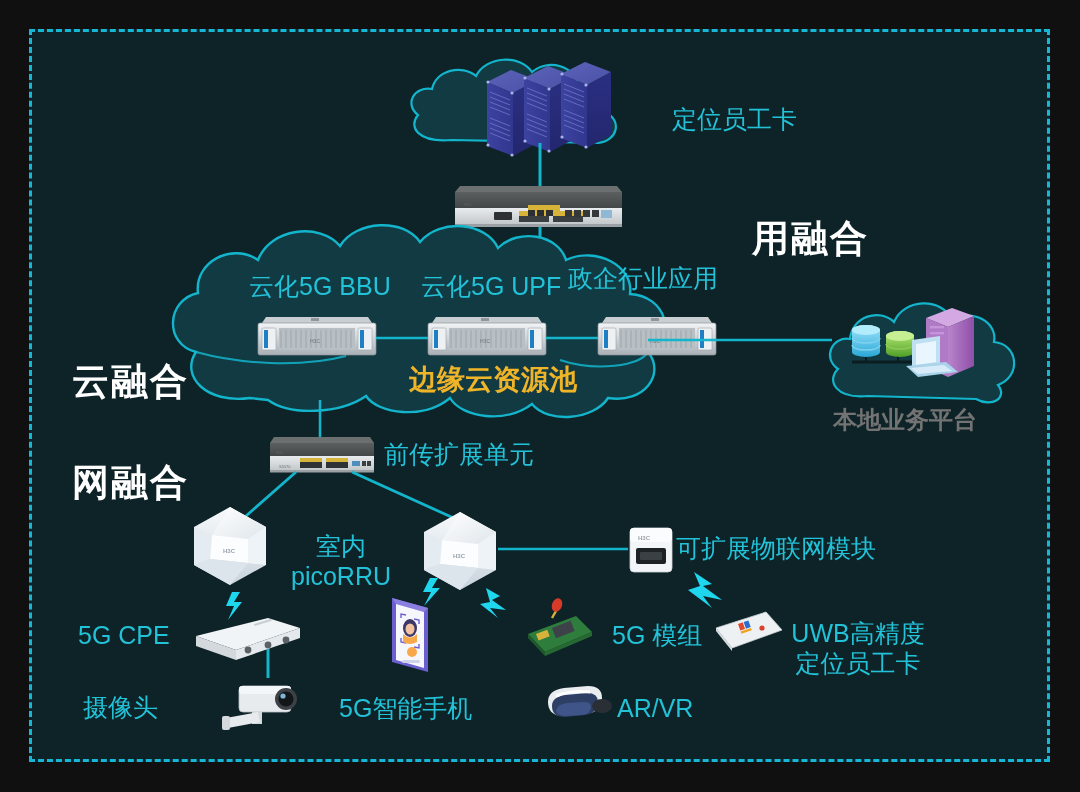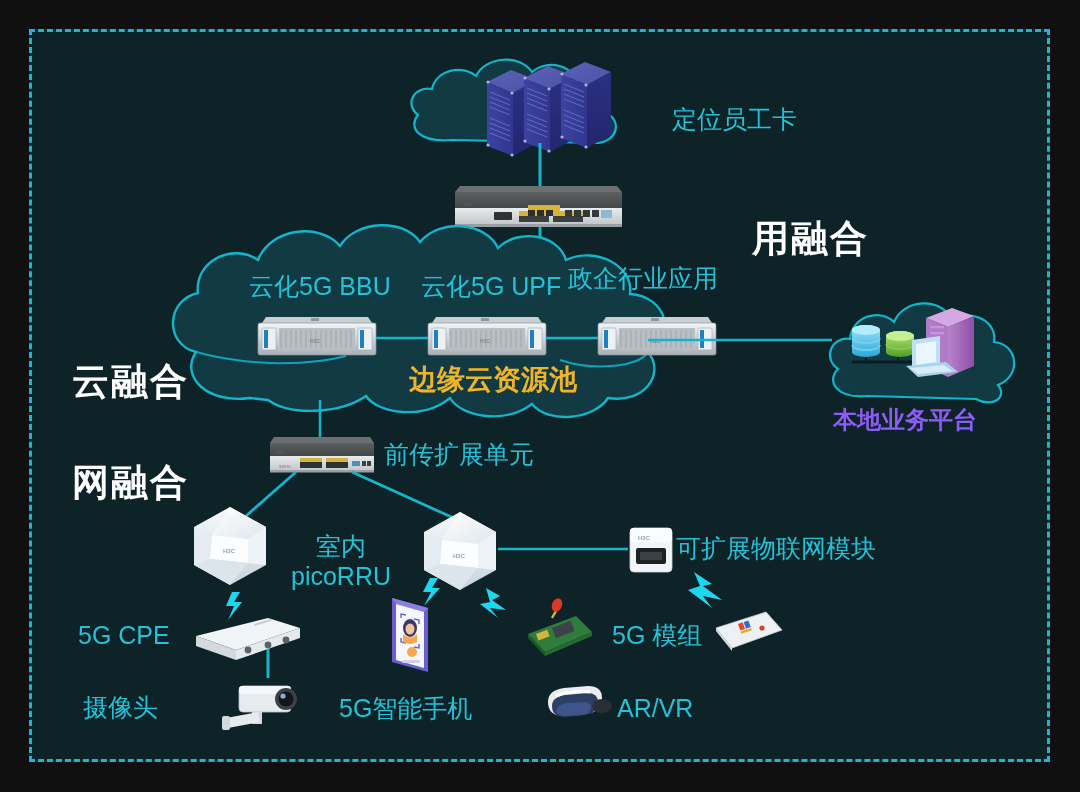--- a/index.html
+++ b/index.html
@@ -40,21 +40,21 @@
   .bold-cn {
     position: absolute;
     color: #ffffff;
     font-size: 37px;
     font-weight: bold;
     letter-spacing: 2px;
     white-space: pre;
   }
   .platform-lbl {
     position: absolute;
-    color: #8b5cf6;
+    color: #737373;
     font-size: 24px;
     font-weight: bold;
     white-space: pre;
   }
   .center { text-align: center; margin-top: 16px; }
 </style>
 </head>
 <body>
 
 <div id="stage">
@@ -561,20 +561,22 @@
 
   <div class="platform-lbl" style="left:833px; top:404px;">本地业务平台</div>
 
   <div class="txt cyan-lg" style="left:384px; top:440px;text-align:right;">前传扩展单元</div>
 
   <div class="txt cyan-lg center" style="left:286px; top:516px; width:110px;">室内
 picoRRU</div>
 
   <div class="txt cyan-lg" style="left:676px; top:534px;">可扩展物联网模块</div>
 
+  <div class="txt cyan-lg center" style="left:778px; top:603px; width:160px;">UWB高精度
+定位员工卡</div>
 
   <div class="txt cyan-lg" style="left:78px; top:621px;">5G CPE</div>
 
   <div class="txt cyan-lg" style="left:83px; top:693px;">摄像头</div>
 
   <div class="txt cyan-lg" style="left:339px; top:694px;">5G智能手机</div>
 
   <div class="txt cyan-lg" style="left:612px; top:621px;text-align:center;">5G 模组</div>
 
   <div class="txt cyan-lg" style="left:617px; top:694px;">AR/VR</div>

